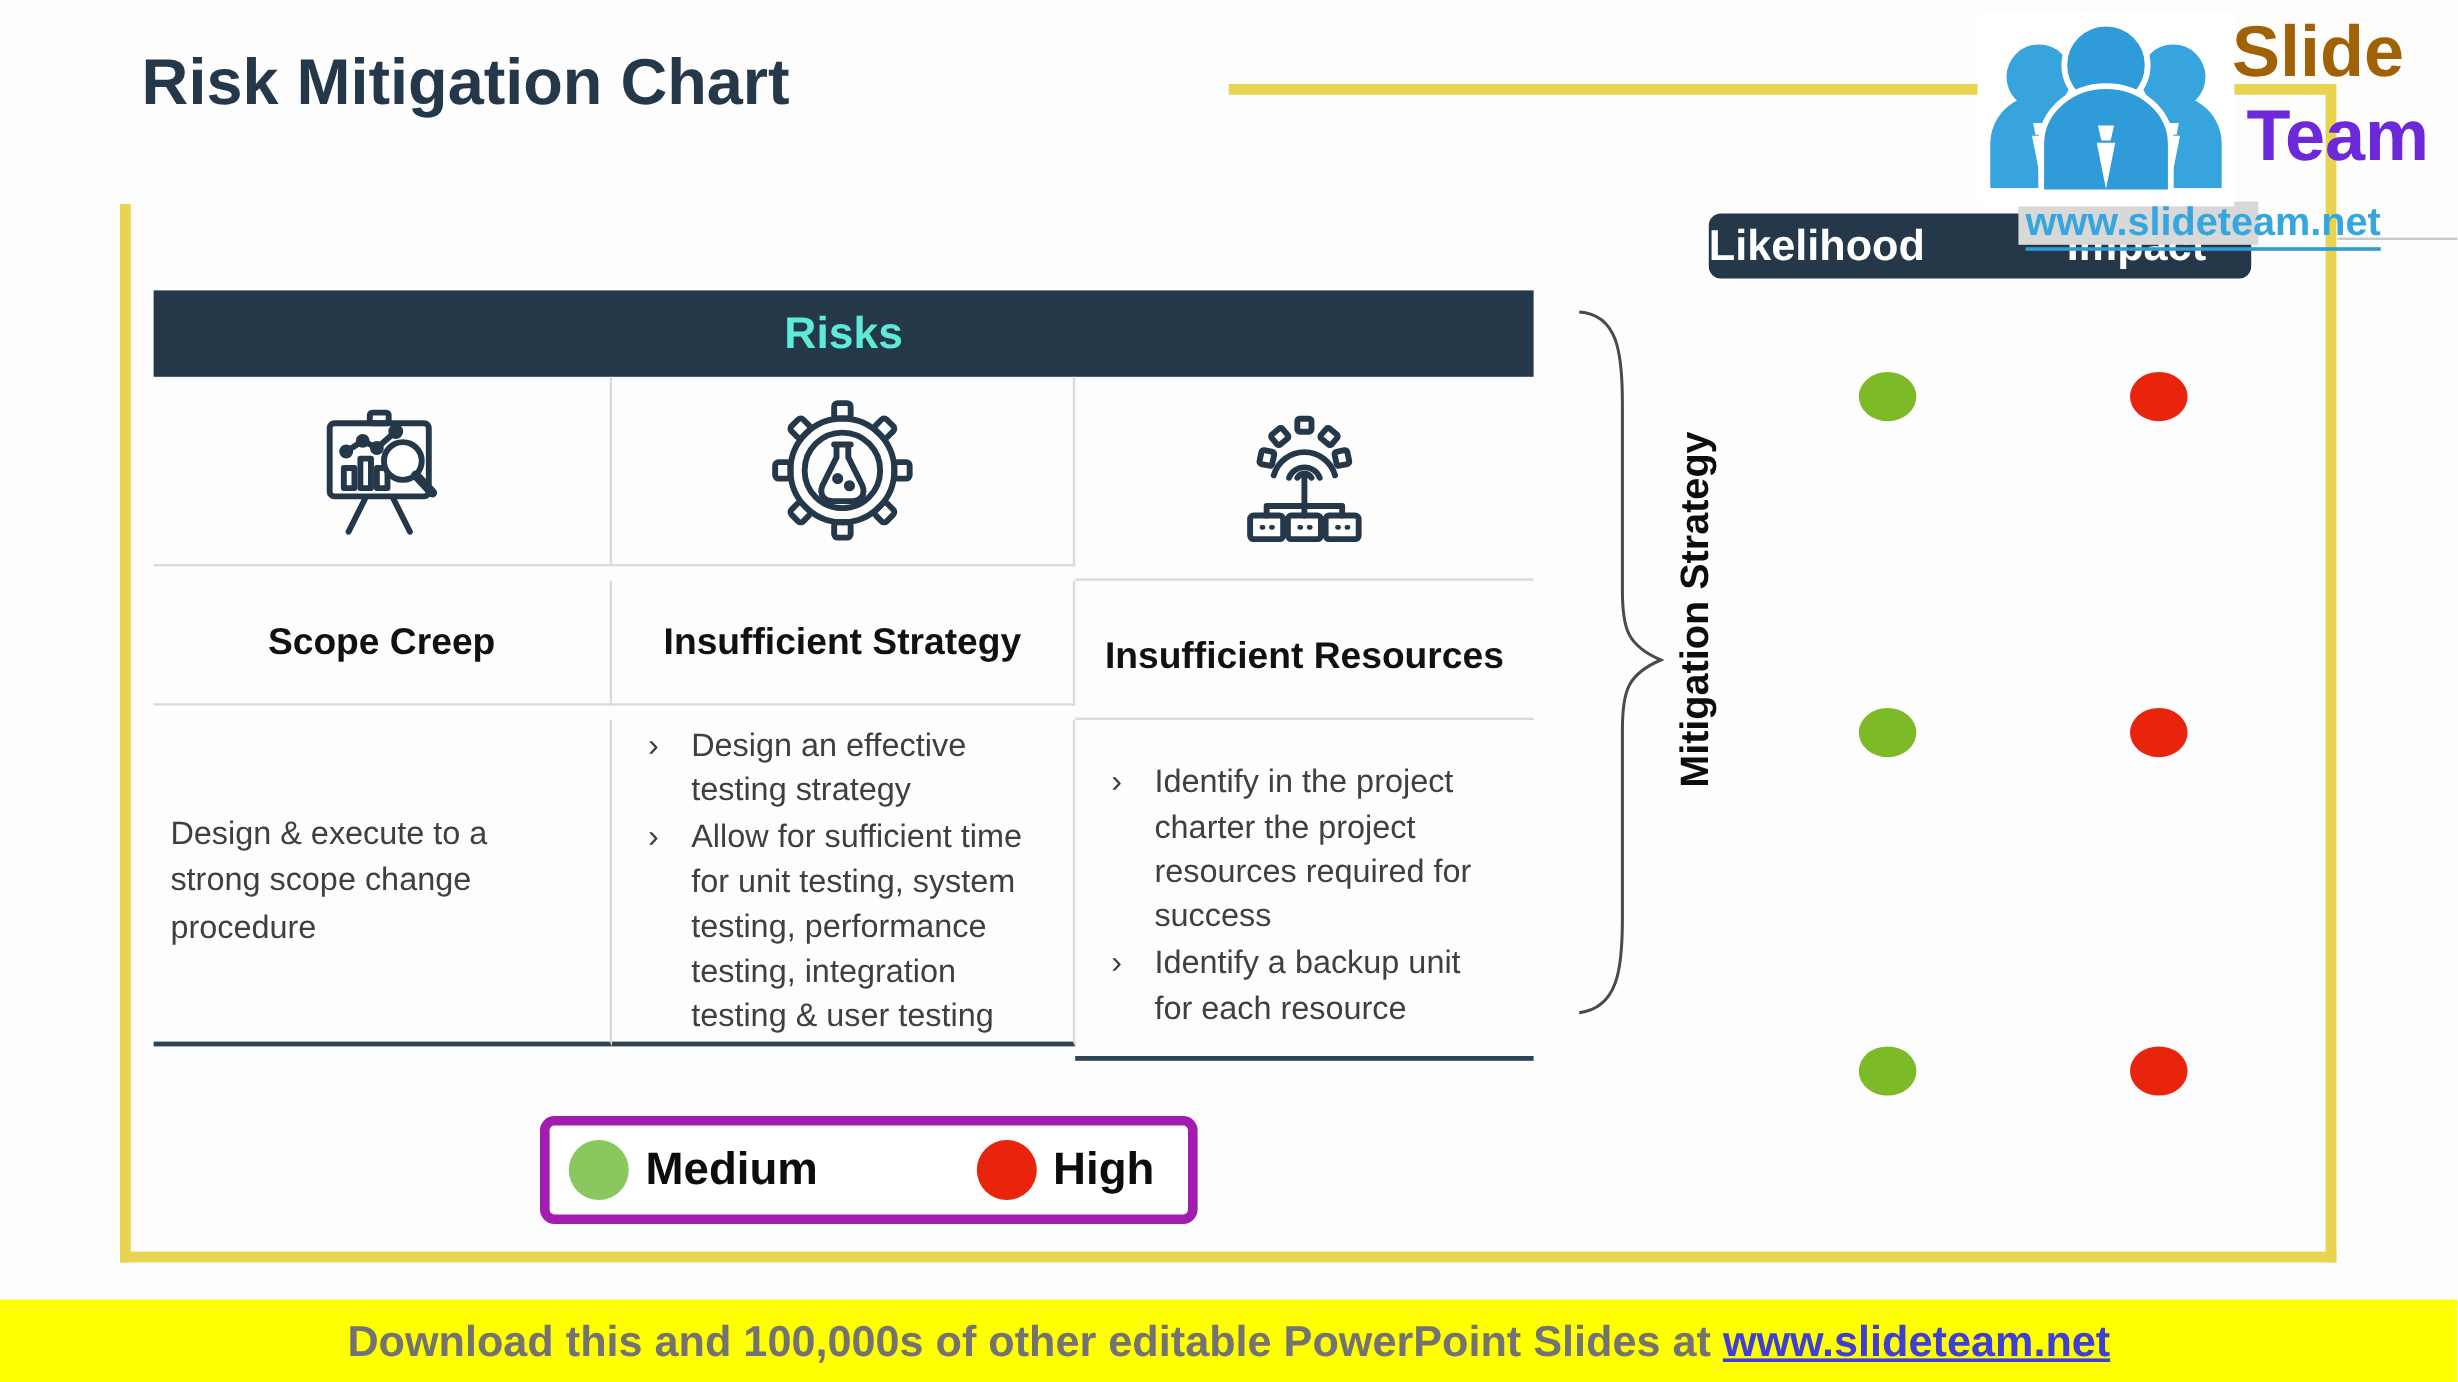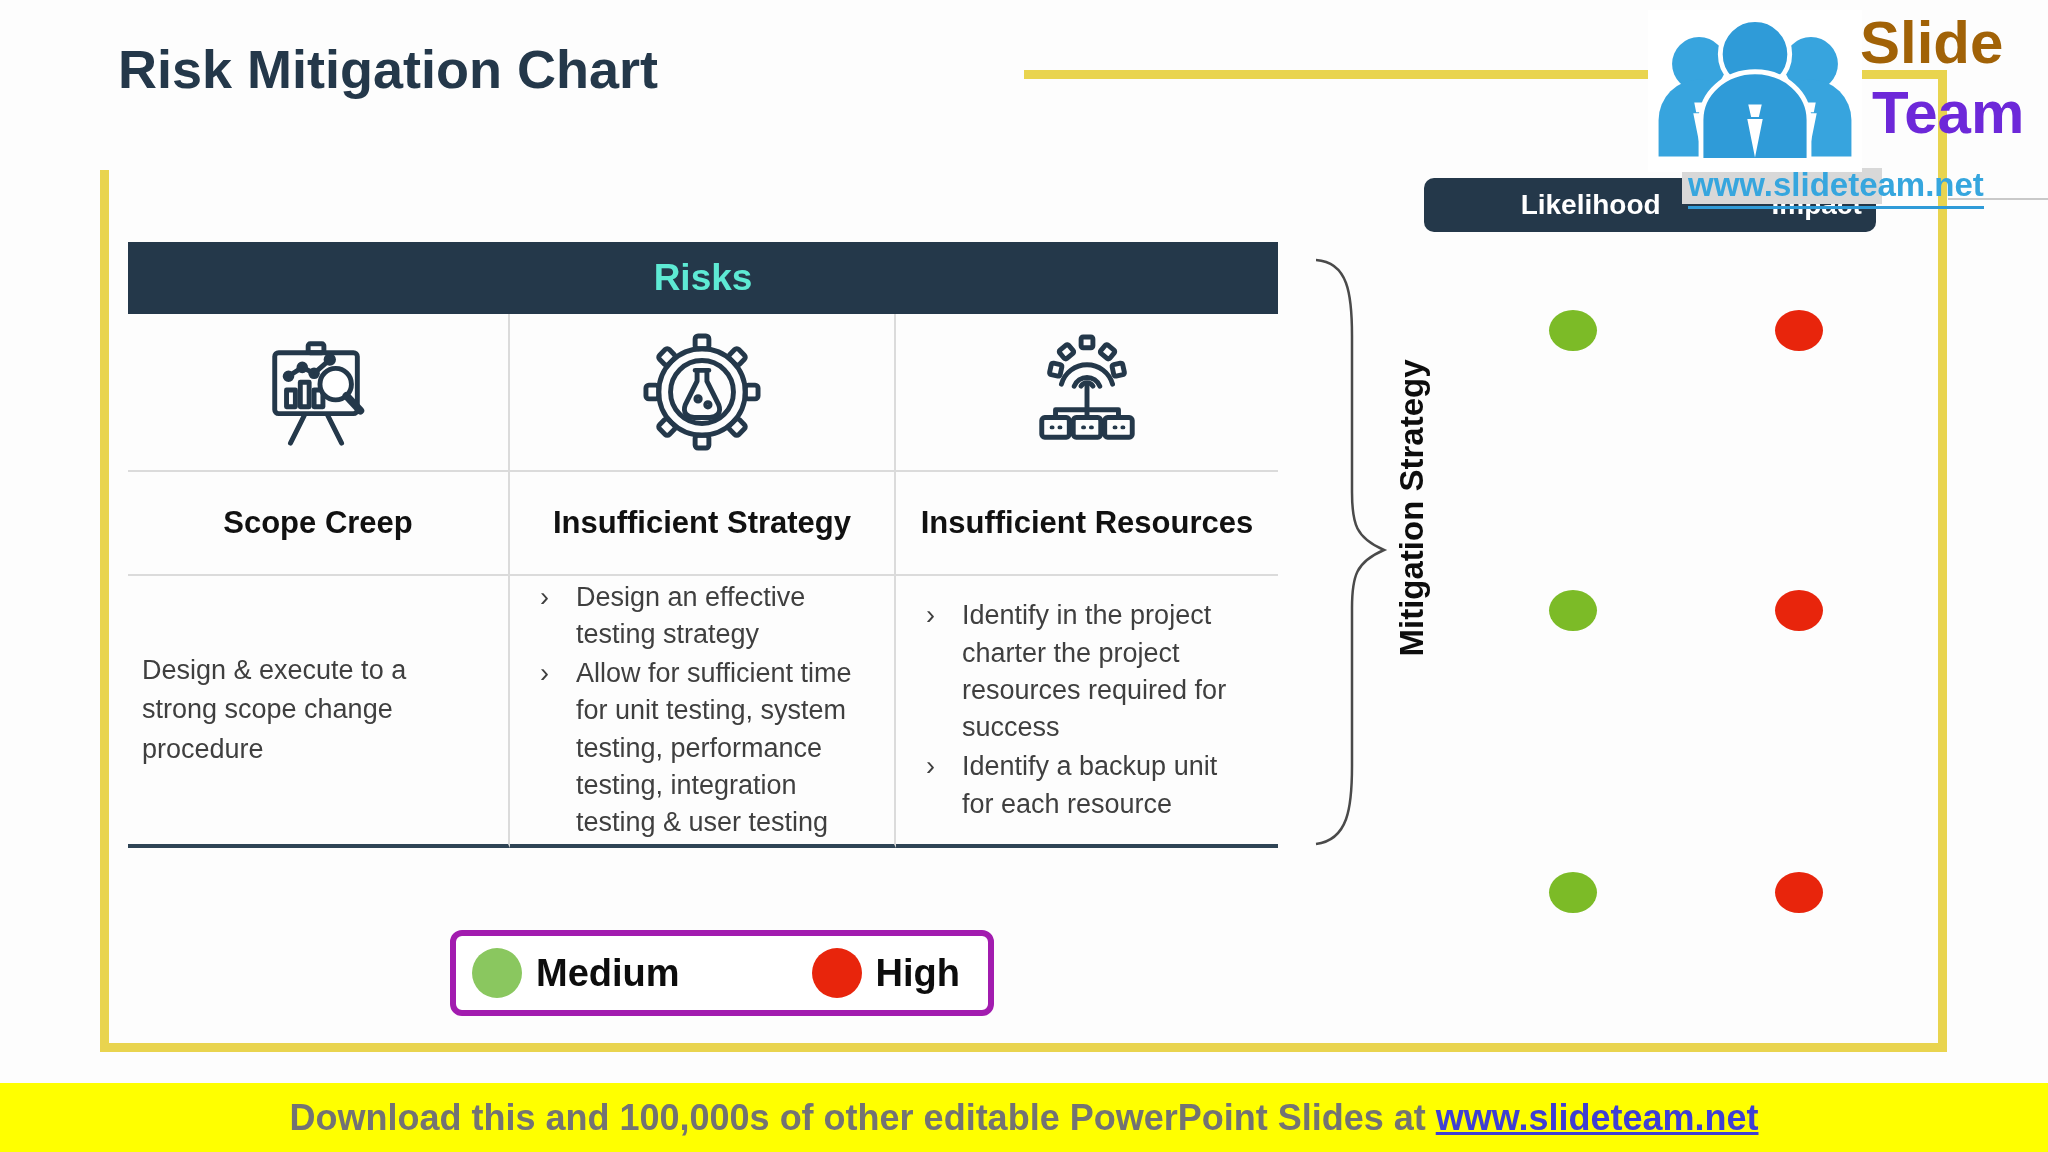--- a/index.html
+++ b/index.html
@@ -20,30 +20,30 @@
   .logo-people{position:absolute;left:1648px;top:10px;width:214px;height:162px;background:#fff;z-index:7;}
   .logo-slide{position:absolute;left:1860px;top:8px;font-size:60px;font-weight:bold;color:#a16207;z-index:8;}
   .logo-team{position:absolute;left:1872px;top:78px;font-size:60px;font-weight:bold;color:#6d28d9;z-index:8;}
   .logo-site{position:absolute;left:1688px;top:166px;font-size:33px;font-weight:bold;color:#36A6DE;z-index:9;
              border-bottom:3px solid #2F9BD8;padding-bottom:2px;}
   .logo-grayline{position:absolute;left:1948px;top:198px;width:100px;height:2px;background:#C9C9C9;z-index:6;}
 
   
   .li-header{position:absolute;left:1424px;top:178px;width:452px;height:54px;background:#24384A;
              border-radius:10px;display:grid;grid-template-columns:66% 34%;align-items:center;z-index:4;}
-  .li-header span{color:#fff;font-size:28px;font-weight:bold;text-align:center;margin-left:35px;}
+  .li-header span{color:#fff;font-size:36px;font-weight:bold;text-align:left;}
   .gray-strip{position:absolute;left:1682px;top:168px;width:200px;height:36px;background:#D8D8D8;z-index:5;}
 
   
   .table{position:absolute;left:128px;top:242px;width:1150px;}
   .t-header{height:72px;background:#24384A;display:flex;align-items:center;justify-content:center;}
   .t-header span{color:#5eead4;font-size:37px;font-weight:bold;}
   .t-row{display:grid;grid-template-columns:382px 386px 382px;}
   .cell{border-right:2px solid #DBDBDB;display:flex;align-items:center;justify-content:center;}
-  .cell.last{border-right:none;}
+  .cell.last{border-right:none;margin-top:12px;}
   .icons-row .cell{height:156px;border-bottom:2px solid #DBDBDB;}
   .titles-row .cell{height:102px;border-bottom:2px solid #DBDBDB;}
   .titles-row .cell span{font-size:31px;font-weight:bold;color:#111;}
   .body-row .cell{height:268px;justify-content:flex-start;border-bottom:4px solid #2F4455;}
   .para{font-size:27px;color:#3F3F3F;line-height:1.45;padding:0 52px 0 14px;}
   .bullets{padding:0 28px 0 30px;}
   .bullet{position:relative;font-size:27px;color:#3F3F3F;line-height:1.38;padding-left:36px;margin:2px 0;}
   .bullet .mark{position:absolute;left:0;top:0;color:#3F3F3F;}
   .icon-svg{stroke:#24384A;fill:none;stroke-width:5;stroke-linecap:round;stroke-linejoin:round;}
 
@@ -52,21 +52,21 @@
   .brace-label{position:absolute;left:1168px;top:483px;width:500px;height:50px;text-align:center;
                font-size:33px;font-weight:bold;color:#0d0d0d;transform:rotate(-90deg);}
 
   
   .dot{position:absolute;width:48px;height:41px;border-radius:50%;}
   .c-like{left:1549px;} .c-imp{left:1775px;}
   .r1{top:310px;} .r2{top:590px;} .r3{top:872px;}
 
   
   .legend{position:absolute;left:450px;top:930px;width:532px;height:74px;background:#fff;
-          border:6px solid #a21caf;border-radius:12px;display:flex;align-items:center;}
+          border:8px solid #a21caf;border-radius:12px;display:flex;align-items:center;}
   .swatch{width:50px;height:50px;border-radius:50%;}
   .legend .lbl{font-size:38px;font-weight:bold;color:#0d0d0d;margin-left:14px;}
   .sw1{margin-left:16px;} .sw2{margin-left:132px;}
 
   
   .banner{position:absolute;left:0;top:1083px;width:2048px;height:69px;background:#FFFF00;
           display:flex;align-items:center;justify-content:center;}
   .banner .txt{font-size:36px;font-weight:600;color:#737373;}
   .banner a{font-size:36px;font-weight:600;color:#3F3FD3;text-decoration:underline;margin-left:10px;cursor:pointer;}
 </style>

